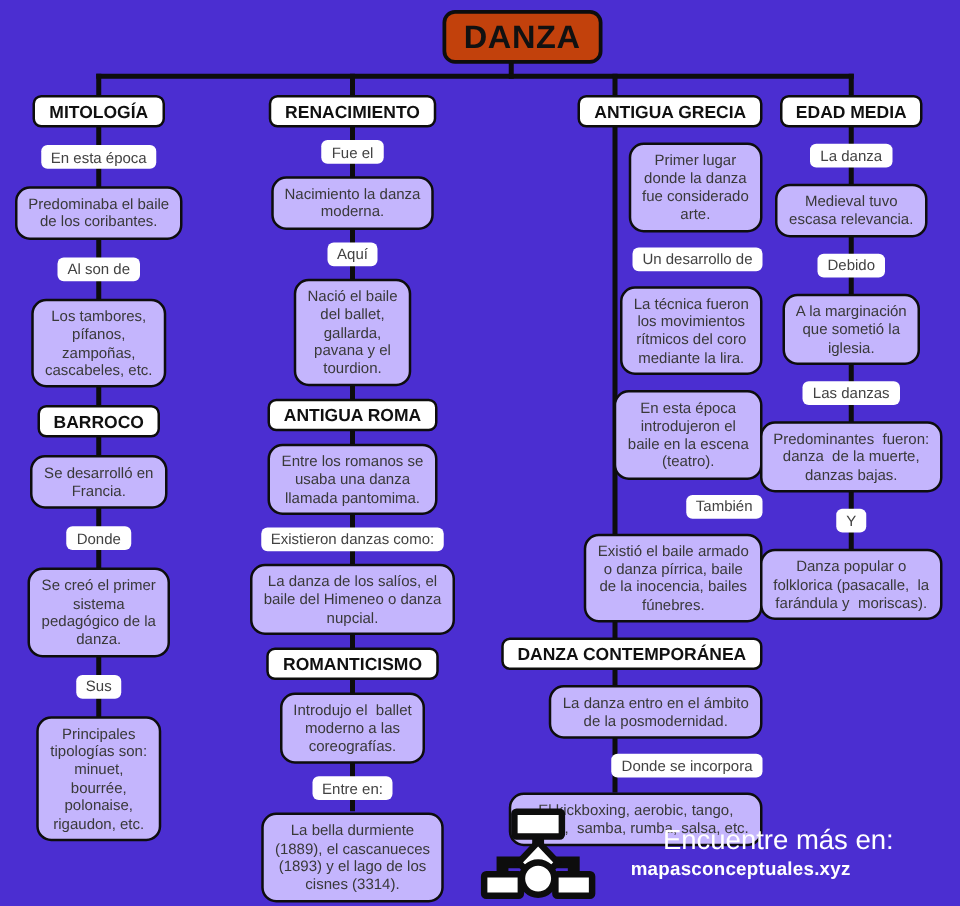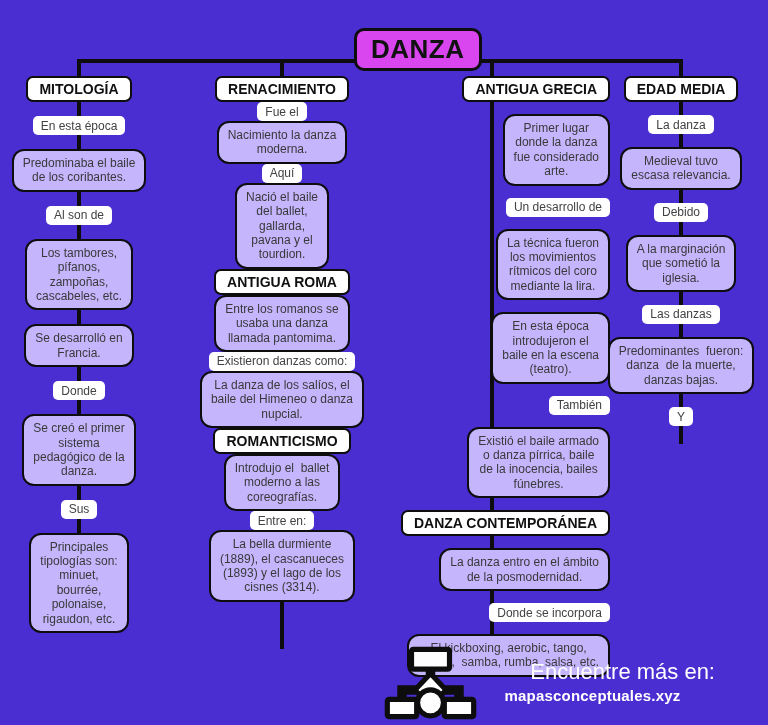--- a/index.html
+++ b/index.html
@@ -1,24 +1,24 @@
 <!DOCTYPE html>
 <html><head>
 <meta charset="utf-8">
 <style>
   html,body{margin:0;padding:0;background:#ffffff;}
   .canvas{position:relative;width:768px;height:725px;background:#4b2ed1;overflow:hidden;
           font-family:"Liberation Sans",sans-serif;}
   .line{position:absolute;background:#0d0d0d;}
-  .title{position:absolute;left:354px;top:8px;background:#d946ef;border:3.5px solid #0d0d0d;
+  .title{position:absolute;left:354px;top:8px;background:#c2410c;border:3.5px solid #0d0d0d;
          border-radius:10px;font-size:26px;font-weight:bold;color:#111;padding:3px 14px;
-         letter-spacing:.5px;z-index:3;margin-top:20px;}
+         letter-spacing:.5px;z-index:3;}
   .col{position:absolute;display:flex;flex-direction:column;align-items:center;z-index:2;}
   .col1{left:0;width:158px;top:76px;gap:14px;}
-  .col2{left:192px;width:180px;top:76px;}
+  .col2{left:192px;width:180px;top:76px;gap:10px;}
   .col3{left:374px;width:236px;top:76px;gap:12px;align-items:flex-end;}
   .col4{left:595px;width:172px;top:76px;gap:13px;}
   .header{background:#fff;border:2.5px solid #0d0d0d;border-radius:7px;font-weight:bold;
           font-size:14px;color:#101010;padding:3px 11px;white-space:nowrap;}
   .box{background:#c4b5fd;border:2.5px solid #0d0d0d;border-radius:12px;font-size:12px;
        line-height:1.2;color:#393939;padding:5px 9px;text-align:center;white-space:pre-wrap;
        max-width:100%;box-sizing:border-box;}
   .chip{background:#fff;border-radius:5px;font-size:12px;color:#424242;padding:2.5px 8px;
         white-space:nowrap;}
   .footer-logo{position:absolute;left:383px;top:644px;z-index:2;}
@@ -44,20 +44,21 @@
   <div class="col col1">
     <div class="header">MITOLOGÍA</div>
     <div class="chip">En esta época</div>
     <div class="box">Predominaba el baile
 de los coribantes.</div>
     <div class="chip">Al son de</div>
     <div class="box">Los tambores,
 pífanos,
 zampoñas,
 cascabeles, etc.</div>
+    <div class="header">BARROCO</div>
     <div class="box">Se desarrolló en
 Francia.</div>
     <div class="chip">Donde</div>
     <div class="box">Se creó el primer
 sistema
 pedagógico de la
 danza.</div>
     <div class="chip">Sus</div>
     <div class="box">Principales
 tipologías son:
@@ -132,20 +133,23 @@
 escasa relevancia.</div>
     <div class="chip">Debido</div>
     <div class="box">A la marginación
 que sometió la
 iglesia.</div>
     <div class="chip">Las danzas</div>
     <div class="box">Predominantes  fueron:
 danza  de la muerte,
 danzas bajas.</div>
     <div class="chip">Y</div>
+    <div class="box">Danza popular o
+folklorica (pasacalle,  la
+farándula y  moriscas).</div>
   </div>
 
   <div class="footer-logo">
     <svg width="95" height="78" viewBox="0 0 110 84" xmlns="http://www.w3.org/2000/svg">
       <path d="M22,78 L22,50 L88,50 L88,78" fill="none" stroke="#0d0d0d" stroke-width="11"></path>
       <line x1="55" y1="22" x2="55" y2="50" stroke="#0d0d0d" stroke-width="11"></line>
       <rect x="33" y="3" width="44" height="23" rx="2" fill="#ffffff" stroke="#0d0d0d" stroke-width="6"></rect>
       <polygon points="55,31 73,50 55,69 37,50" fill="#ffffff" stroke="#0d0d0d" stroke-width="6"></polygon>
       <rect x="5" y="61" width="34" height="20" rx="2" fill="#ffffff" stroke="#0d0d0d" stroke-width="6"></rect>
       <rect x="71" y="61" width="34" height="20" rx="2" fill="#ffffff" stroke="#0d0d0d" stroke-width="6"></rect>

